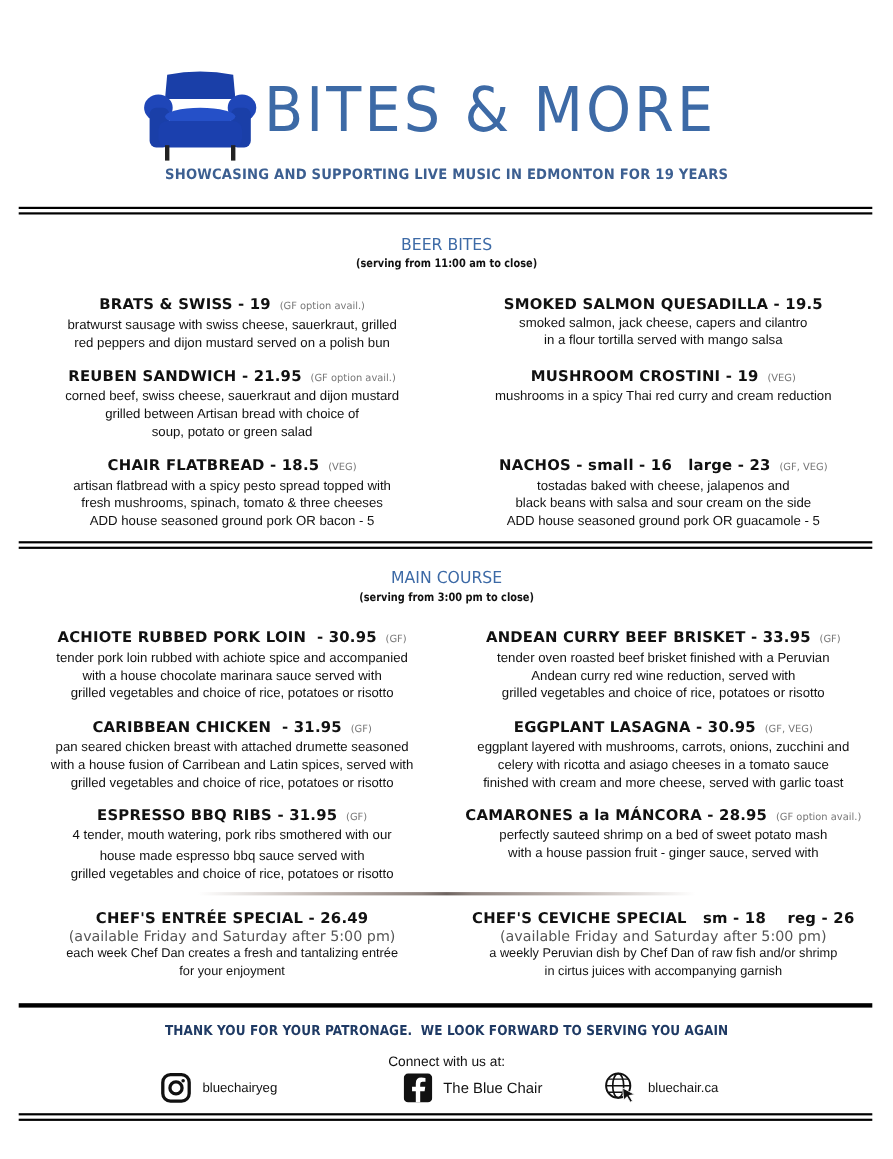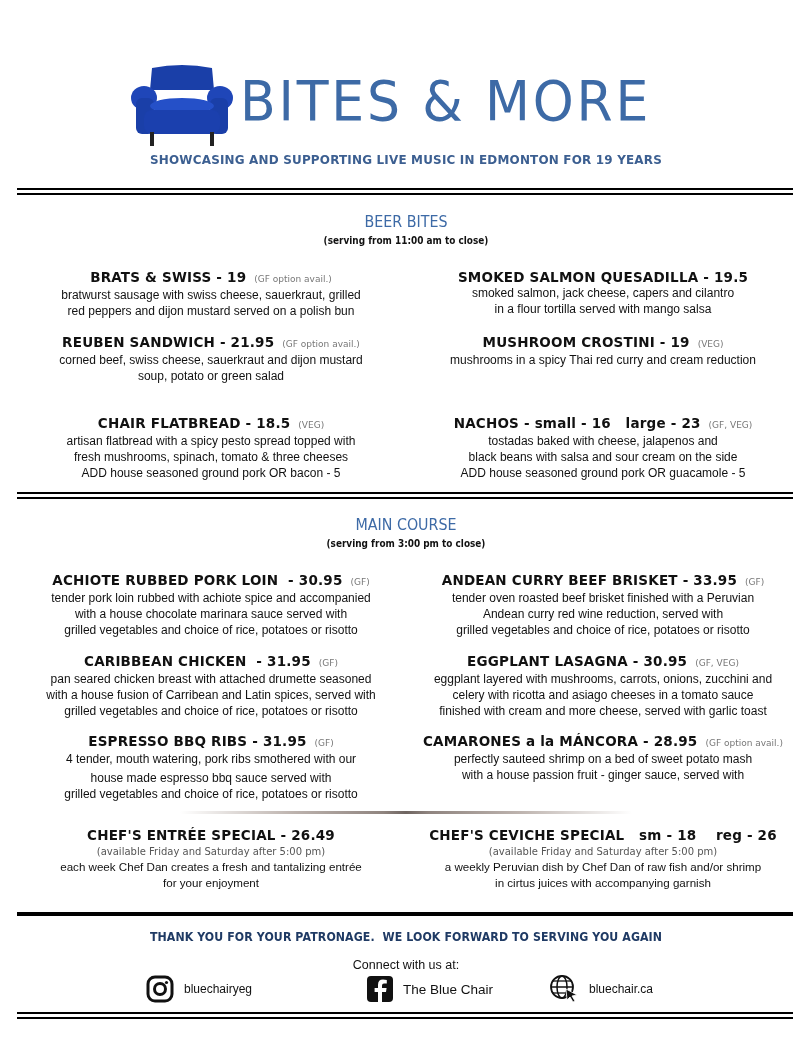--- a/index.html
+++ b/index.html
@@ -16,21 +16,21 @@
   .dbl-rule::after { top: 5px; }
   .thick-rule { position: absolute; left: 17px; width: 776px; height: 4px; background: #000; }
 
   .section-title { position: absolute; left: 0; width: 812px; text-align: center; font-family: "DejaVu Sans", sans-serif; font-size: 15px; color: #3d6aa6; transform: scaleX(0.95); }
   .section-hours { position: absolute; left: 0; width: 812px; text-align: center; font-family: "DejaVu Sans", sans-serif; font-weight: bold; font-size: 10.5px; color: #111; transform: scaleX(0.85); }
 
   .item { position: absolute; text-align: center; }
   .item-title { font-family: "DejaVu Sans", sans-serif; font-weight: bold; font-size: 13.5px; letter-spacing: 0.2px; color: #111; line-height: 18px; white-space: nowrap; }
   .item-title .tag { font-weight: normal; font-size: 9px; color: #777; margin-left: 8px; letter-spacing: 0; }
   .item-desc { font-family: "Liberation Sans", sans-serif; font-size: 12px; line-height: 15.8px; color: #111; }
-  .item-sub { font-family: "DejaVu Sans", sans-serif; font-size: 10px; color: #555; line-height: 15px; }
+  .item-sub { font-family: "DejaVu Sans", sans-serif; font-size: 13px; color: #555; line-height: 15px; }
   .item-desc.narrow { font-size: 11.6px; }
 
   .left-col { left: 20px; width: 382px; }
   .right-col { left: 412px; width: 382px; }
 
   #ornament { position: absolute; left: 180px; top: 811px; width: 452px; height: 3px; background: linear-gradient(to right, rgba(180,170,165,0) 0%, #bdb3ae 25%, #8f847f 45%, #6e6460 50%, #8f847f 55%, #bdb3ae 75%, rgba(180,170,165,0) 100%); }
 
   #thanks { position: absolute; left: 0; width: 812px; top: 929px; text-align: center; font-family: "DejaVu Sans", sans-serif; font-weight: bold; font-size: 12.5px; color: #1f3a64; transform: scaleX(0.88); letter-spacing: 0.1px; }
   #connect { position: absolute; left: 0; width: 812px; top: 958px; text-align: center; font-family: "Liberation Sans", sans-serif; font-size: 12.5px; color: #111; }
   .social { position: absolute; top: 974px; height: 30px; display: flex; align-items: center; }
@@ -69,20 +69,21 @@
 
 <div class="item right-col" style="top:268px;">
   <div class="item-title"><span>SMOKED SALMON QUESADILLA - 19.5</span></div>
   <div class="item-desc">smoked salmon, jack cheese, capers and cilantro</div>
   <div class="item-desc">in a flour tortilla served with mango salsa</div>
 </div>
 
 <div class="item left-col" style="top:333px;">
   <div class="item-title"><span>REUBEN SANDWICH - 21.95</span><span class="tag">(GF option avail.)</span></div>
   <div class="item-desc">corned beef, swiss cheese, sauerkraut and dijon mustard</div>
+  <div class="item-desc">grilled between Artisan bread with choice of</div>
   <div class="item-desc">soup, potato or green salad</div>
 </div>
 
 <div class="item right-col" style="top:333px;">
   <div class="item-title"><span>MUSHROOM CROSTINI - 19</span><span class="tag">(VEG)</span></div>
   <div class="item-desc">mushrooms in a spicy Thai red curry and cream reduction</div>
 </div>
 
 <div class="item left-col" style="top:414px;">
   <div class="item-title"><span>CHAIR FLATBREAD - 18.5</span><span class="tag">(VEG)</span></div>

